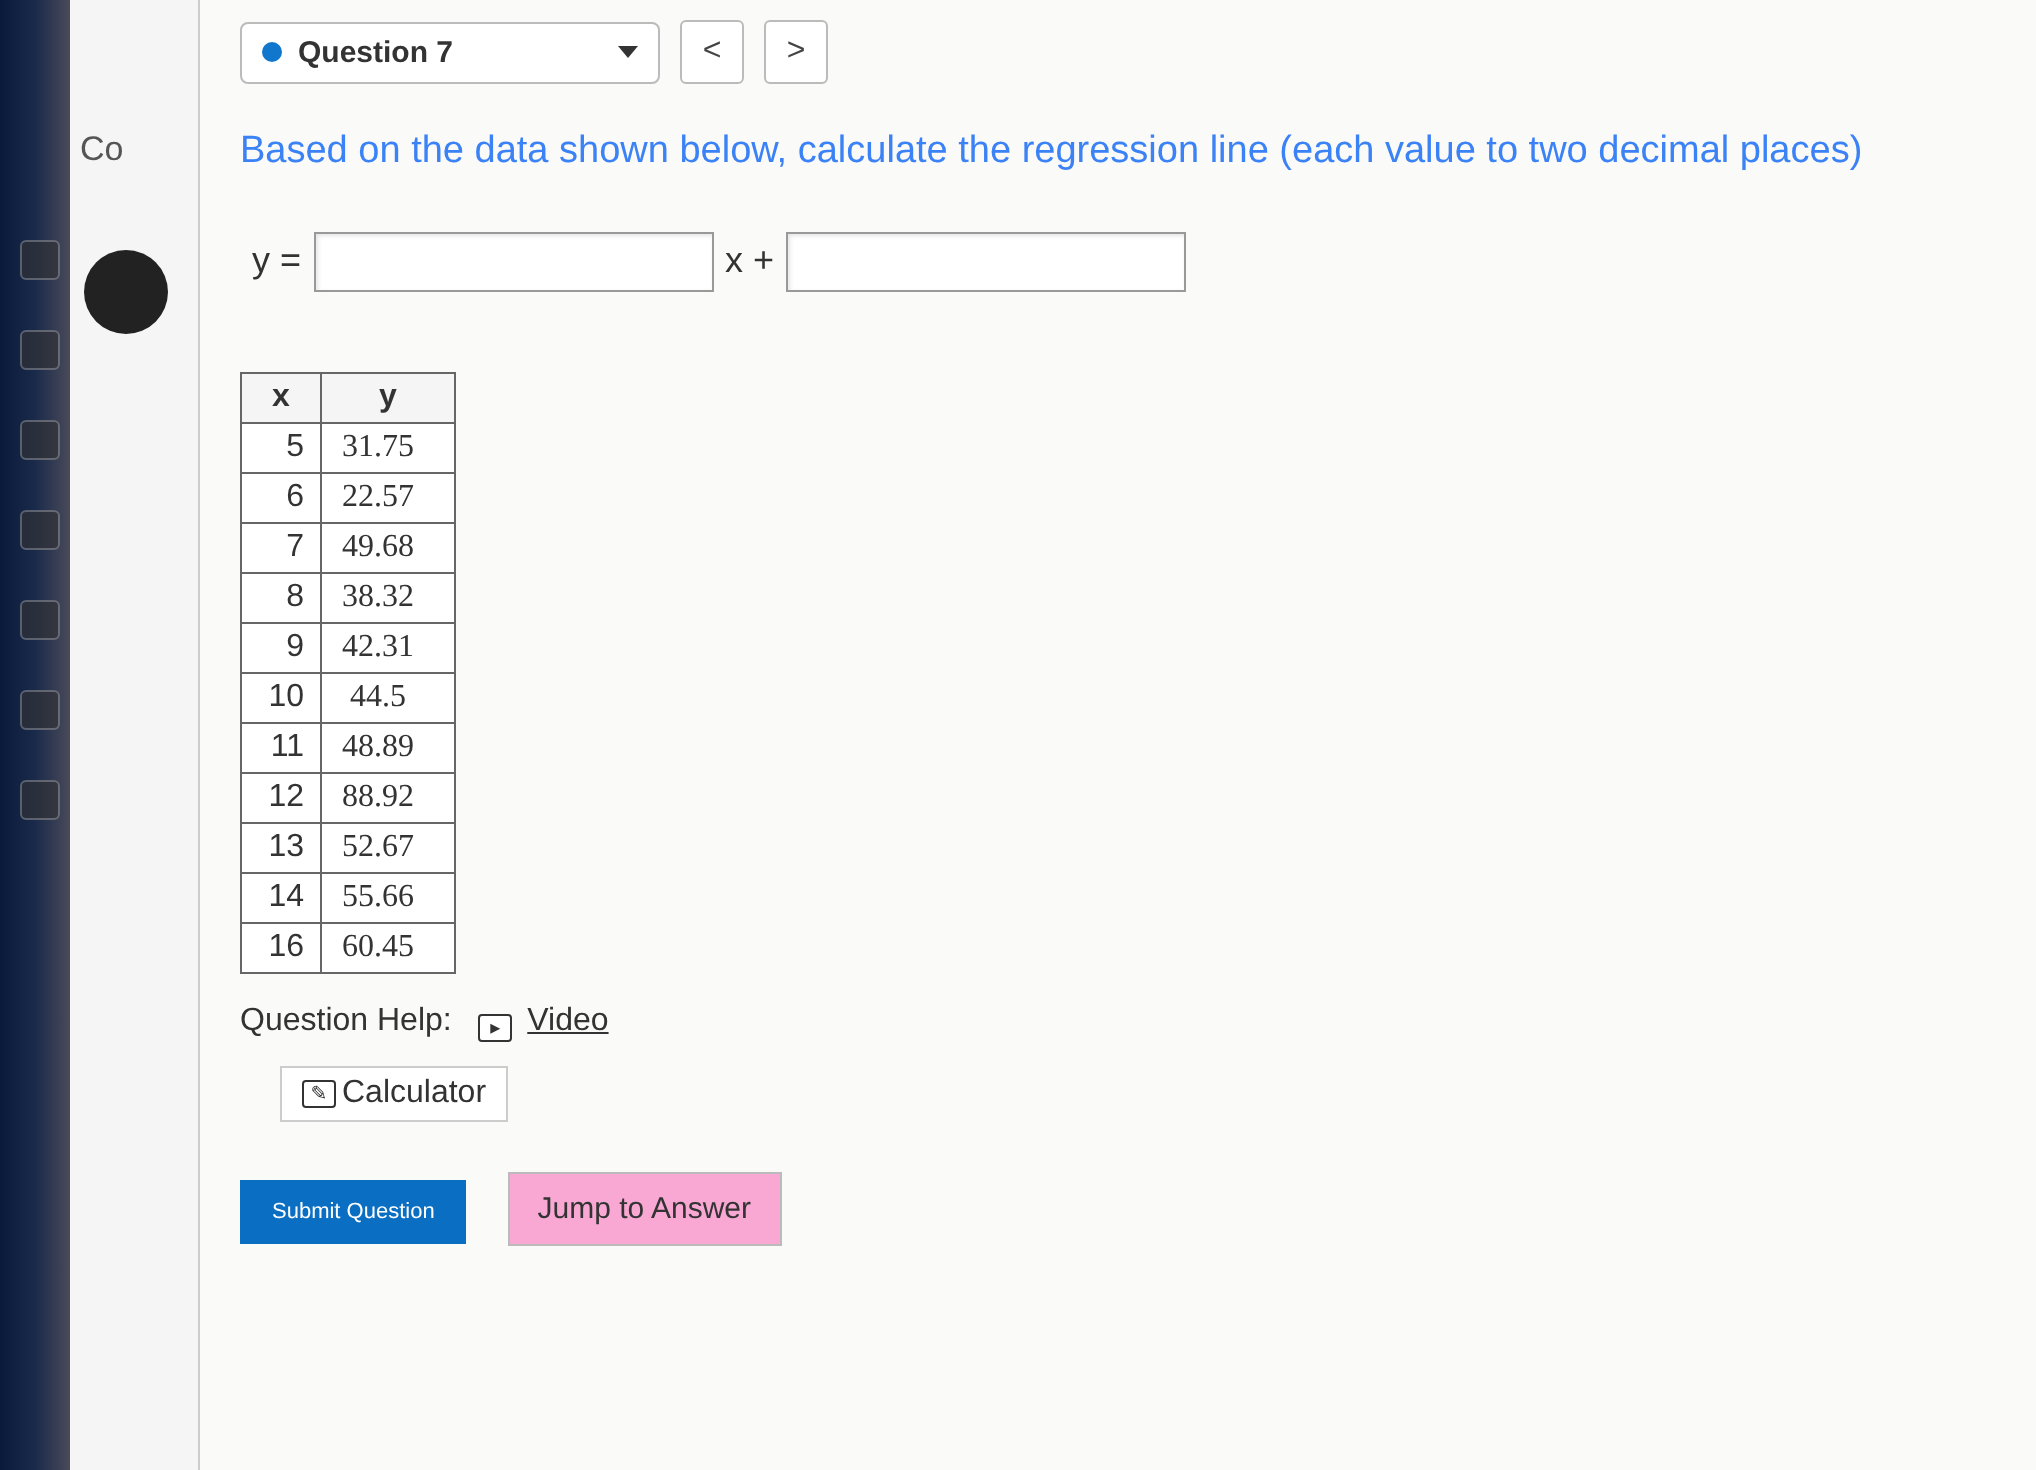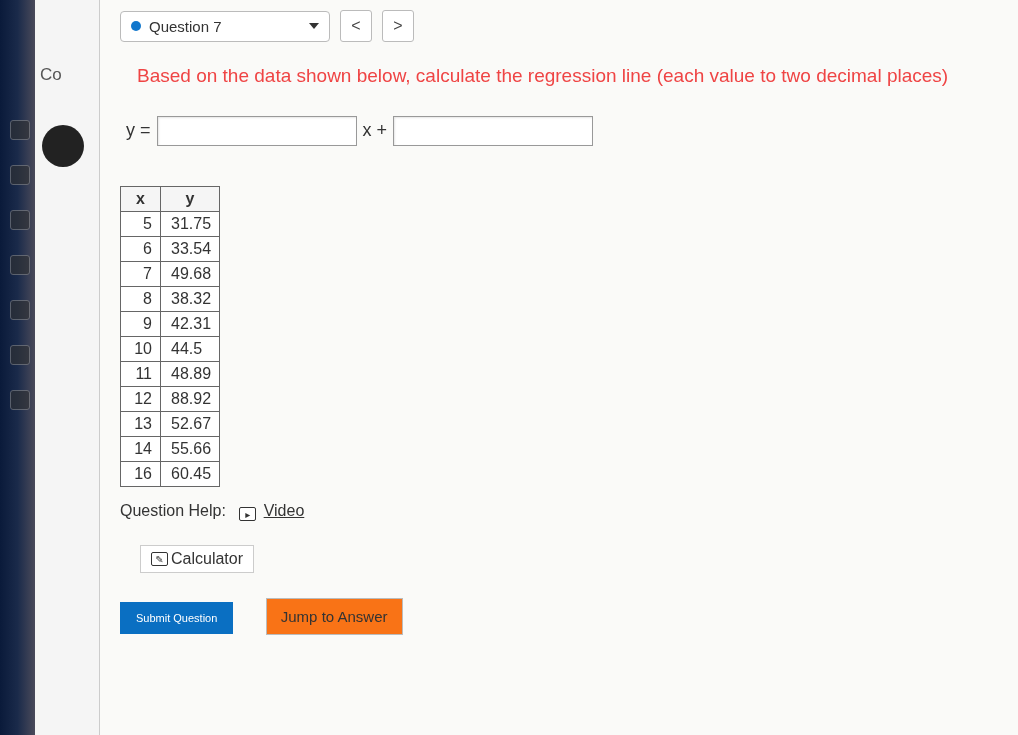--- a/index.html
+++ b/index.html
@@ -91,20 +91,21 @@
     width: 10px; height: 10px;
     border-radius: 50%;
     background: #1177cc;
     display: inline-block;
     margin-right: 8px;
   }
   .q-selector .label {
     flex: 1;
     font-size: 15px;
     color: #333;
+    font-weight: bold;
   }
   .caret-down {
     width: 0; height: 0;
     border-left: 5px solid transparent;
     border-right: 5px solid transparent;
     border-top: 6px solid #333;
   }
   .nav-btn {
     border: 1px solid #bbb;
     background: #fff;
@@ -112,22 +113,22 @@
     border-radius: 3px;
     display: inline-flex;
     align-items: center;
     justify-content: center;
     font-size: 16px;
     color: #444;
     cursor: pointer;
   }
   .prompt {
     font-size: 19px;
-    color: #ef4444;
-    margin: 10px 0 25px 17px;
+    color: #3b82f6;
+    margin: 10px 0 25px 0;
     line-height: 1.5;
     max-width: 880px;
   }
   .equation {
     display: flex;
     align-items: center;
     font-size: 18px;
     margin-bottom: 40px;
   }
   .equation .lbl { margin: 0 6px; }
@@ -150,24 +151,24 @@
     font-size: 16px;
     text-align: center;
     background: #fff;
     min-width: 40px;
   }
   table.data th {
     font-weight: bold;
     background: #f5f5f5;
   }
   table.data td.xcol { text-align: right; padding-right: 8px;}
-  table.data td.ycol { text-align: left; padding-right: 8px;}
+  table.data td.ycol { text-align: center; padding-right: 20px; font-family: Liberation Serif, serif;}
   .help-row {
     font-size: 16px;
-    margin-bottom: 24px;
+    margin-bottom: 12px;
   }
   .help-row a { color: #333; text-decoration: underline; }
   .video-icon, .calc-icon {
     display: inline-flex;
     align-items: center;
     justify-content: center;
     width: 17px; height: 14px;
     border: 1px solid #333;
     border-radius: 2px;
     font-size: 10px;
@@ -190,25 +191,25 @@
     display: inline-block;
     background: #0a6fc2;
     color: #fff;
     border: none;
     padding: 10px 16px;
     font-size: 11px;
     cursor: pointer;
   }
   .btn-secondary {
     display: inline-block;
-    background: #f97316;
+    background: #f9a8d4;
     border: 1px solid #bbb;
     padding: 9px 14px;
     font-size: 15px;
-    margin-left: 28px;
+    margin-left: 16px;
     cursor: pointer;
     color: #333;
   }
 </style>
 </head>
 <body>
 
 <div class="left-strip"></div>
 <div class="side-icons">
   <div></div>
@@ -256,21 +257,21 @@
         <th>y</th>
       </tr>
     </thead>
     <tbody id="data-body">
         <tr>
           <td class="xcol">5</td>
           <td class="ycol">31.75</td>
         </tr>
         <tr>
           <td class="xcol">6</td>
-          <td class="ycol">33.54</td>
+          <td class="ycol">22.57</td>
         </tr>
         <tr>
           <td class="xcol">7</td>
           <td class="ycol">49.68</td>
         </tr>
         <tr>
           <td class="xcol">8</td>
           <td class="ycol">38.32</td>
         </tr>
         <tr>

